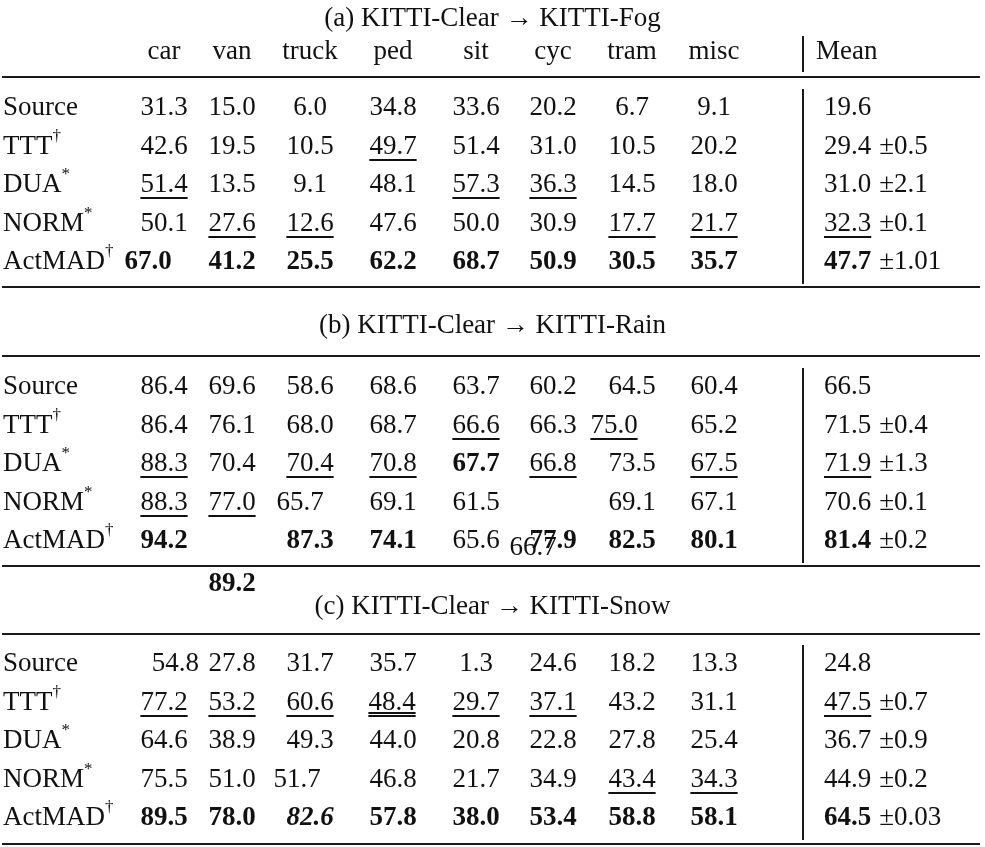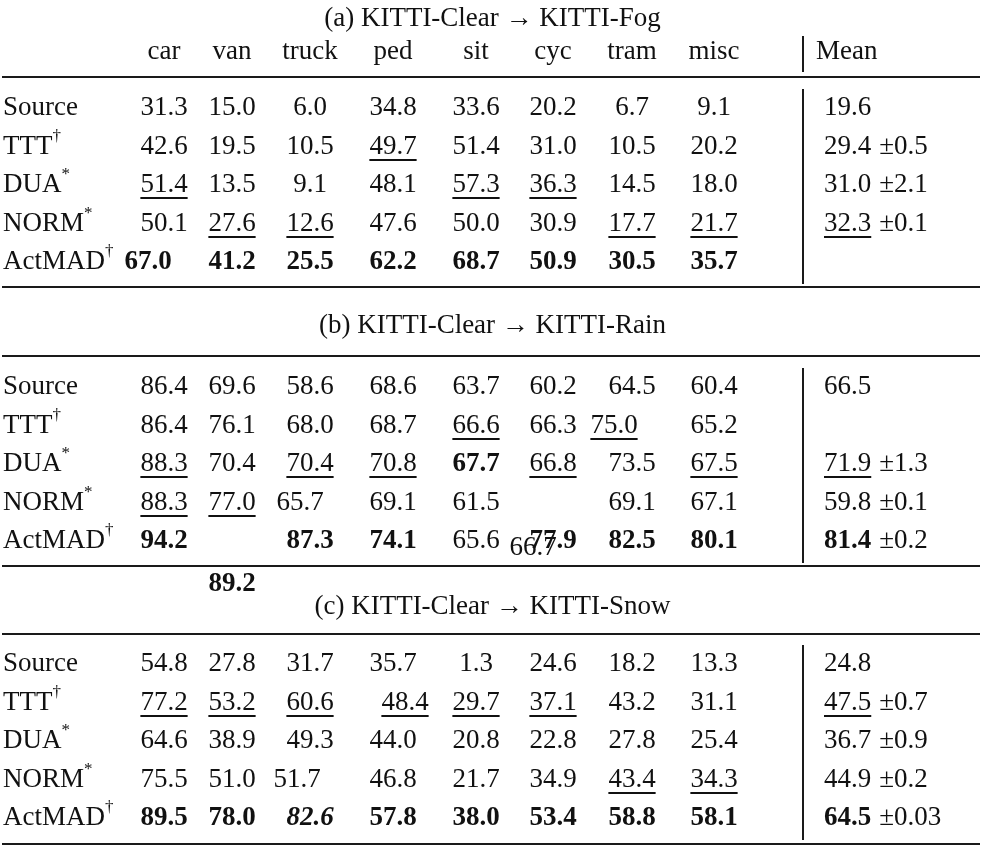--- a/index.html
+++ b/index.html
@@ -98,20 +98,21 @@
       <div class="row" style="top: 241.4px;">
         <span class="cell method">ActMAD<sup>†</sup></span>
         <span class="cell num bold" style="left: 113px;"><span>67.0</span></span>
         <span class="cell num bold" style="left: 197px;"><span>41.2</span></span>
         <span class="cell num bold" style="left: 275px;"><span>25.5</span></span>
         <span class="cell num bold" style="left: 358px;"><span>62.2</span></span>
         <span class="cell num bold" style="left: 441px;"><span>68.7</span></span>
         <span class="cell num bold" style="left: 518px;"><span>50.9</span></span>
         <span class="cell num bold" style="left: 597px;"><span>30.5</span></span>
         <span class="cell num bold" style="left: 679px;"><span>35.7</span></span>
+        <span class="cell mean"><span class="mv bold">47.7</span><span class="sd">±1.01</span></span>
       </div>
       <div class="rule" style="top: 286px;"></div>
     </div>
     <div class="block" style="top: 0px;">
       <div class="caption" style="top: 309px;">(b) KITTI-Clear → KITTI-Rain</div>
       <div class="rule" style="top: 355px;"></div>
       <div class="vline" style="top: 368px; height: 194.5px;"></div>
       <div class="row" style="top: 366px;">
         <span class="cell method">Source</span>
         <span class="cell num" style="left: 129px;"><span>86.4</span></span>
@@ -127,20 +128,21 @@
       <div class="row" style="top: 404.6px;">
         <span class="cell method">TTT<sup>†</sup></span>
         <span class="cell num" style="left: 129px;"><span>86.4</span></span>
         <span class="cell num" style="left: 197px;"><span>76.1</span></span>
         <span class="cell num" style="left: 275px;"><span>68.0</span></span>
         <span class="cell num" style="left: 358px;"><span>68.7</span></span>
         <span class="cell num" style="left: 441px;"><span class="u">66.6</span></span>
         <span class="cell num" style="left: 518px;"><span>66.3</span></span>
         <span class="cell num" style="left: 579px;"><span class="u">75.0</span></span>
         <span class="cell num" style="left: 679px;"><span>65.2</span></span>
+        <span class="cell mean"><span class="mv">71.5</span><span class="sd">±0.4</span></span>
       </div>
       <div class="row" style="top: 443.2px;">
         <span class="cell method">DUA<sup>*</sup></span>
         <span class="cell num" style="left: 129px;"><span class="u">88.3</span></span>
         <span class="cell num" style="left: 197px;"><span>70.4</span></span>
         <span class="cell num" style="left: 275px;"><span class="u">70.4</span></span>
         <span class="cell num" style="left: 358px;"><span class="u">70.8</span></span>
         <span class="cell num bold" style="left: 441px;"><span>67.7</span></span>
         <span class="cell num" style="left: 518px;"><span class="u">66.8</span></span>
         <span class="cell num" style="left: 597px;"><span>73.5</span></span>
@@ -150,21 +152,21 @@
       <div class="row" style="top: 481.8px;">
         <span class="cell method">NORM<sup>*</sup></span>
         <span class="cell num" style="left: 129px;"><span class="u">88.3</span></span>
         <span class="cell num" style="left: 197px;"><span class="u">77.0</span></span>
         <span class="cell num" style="left: 265px;"><span>65.7</span></span>
         <span class="cell num" style="left: 358px;"><span>69.1</span></span>
         <span class="cell num" style="left: 441px;"><span>61.5</span></span>
         <span class="cell num" style="left: 498px; margin-top: 45px;"><span>66.7</span></span>
         <span class="cell num" style="left: 597px;"><span>69.1</span></span>
         <span class="cell num" style="left: 679px;"><span>67.1</span></span>
-        <span class="cell mean"><span class="mv">59.8</span><span class="sd">±0.1</span></span>
+        <span class="cell mean"><span class="mv">70.6</span><span class="sd">±0.1</span></span>
       </div>
       <div class="row" style="top: 520.4px;">
         <span class="cell method">ActMAD<sup>†</sup></span>
         <span class="cell num bold" style="left: 129px;"><span>94.2</span></span>
         <span class="cell num bold" style="left: 197px; margin-top: 43px;"><span>89.2</span></span>
         <span class="cell num bold" style="left: 275px;"><span>87.3</span></span>
         <span class="cell num bold" style="left: 358px;"><span>74.1</span></span>
         <span class="cell num" style="left: 441px;"><span>65.6</span></span>
         <span class="cell num bold" style="left: 518px;"><span>77.9</span></span>
         <span class="cell num bold" style="left: 597px;"><span>82.5</span></span>
@@ -172,36 +174,36 @@
         <span class="cell mean"><span class="mv bold">81.4</span><span class="sd">±0.2</span></span>
       </div>
       <div class="rule" style="top: 565px;"></div>
     </div>
     <div class="block" style="top: 0px;">
       <div class="caption" style="top: 590px;">(c) KITTI-Clear → KITTI-Snow</div>
       <div class="rule" style="top: 633px;"></div>
       <div class="vline" style="top: 645px; height: 194.5px;"></div>
       <div class="row" style="top: 643px;">
         <span class="cell method">Source</span>
-        <span class="cell num" style="left: 129px;"><span>54.8</span></span>
+        <span class="cell num" style="left: 129px; text-align: right;"><span>54.8</span></span>
         <span class="cell num" style="left: 197px;"><span>27.8</span></span>
         <span class="cell num" style="left: 275px;"><span>31.7</span></span>
         <span class="cell num" style="left: 358px;"><span>35.7</span></span>
         <span class="cell num" style="left: 441px;"><span>1.3</span></span>
         <span class="cell num" style="left: 518px;"><span>24.6</span></span>
         <span class="cell num" style="left: 597px;"><span>18.2</span></span>
         <span class="cell num" style="left: 679px;"><span>13.3</span></span>
         <span class="cell mean"><span class="mv">24.8</span></span>
       </div>
       <div class="row" style="top: 681.6px;">
         <span class="cell method">TTT<sup>†</sup></span>
         <span class="cell num" style="left: 129px;"><span class="u">77.2</span></span>
         <span class="cell num" style="left: 197px;"><span class="u">53.2</span></span>
         <span class="cell num" style="left: 275px;"><span class="u">60.6</span></span>
-        <span class="cell num" style="left: 370px;"><span class="u">48.4</span></span>
+        <span class="cell num" style="left: 357px; text-decoration: underline;"><span class="u">48.4</span></span>
         <span class="cell num" style="left: 441px;"><span class="u">29.7</span></span>
         <span class="cell num" style="left: 518px;"><span class="u">37.1</span></span>
         <span class="cell num" style="left: 597px;"><span>43.2</span></span>
         <span class="cell num" style="left: 679px;"><span>31.1</span></span>
         <span class="cell mean"><span class="mv u">47.5</span><span class="sd">±0.7</span></span>
       </div>
       <div class="row" style="top: 720.2px;">
         <span class="cell method">DUA<sup>*</sup></span>
         <span class="cell num" style="left: 129px;"><span>64.6</span></span>
         <span class="cell num" style="left: 197px;"><span>38.9</span></span>

